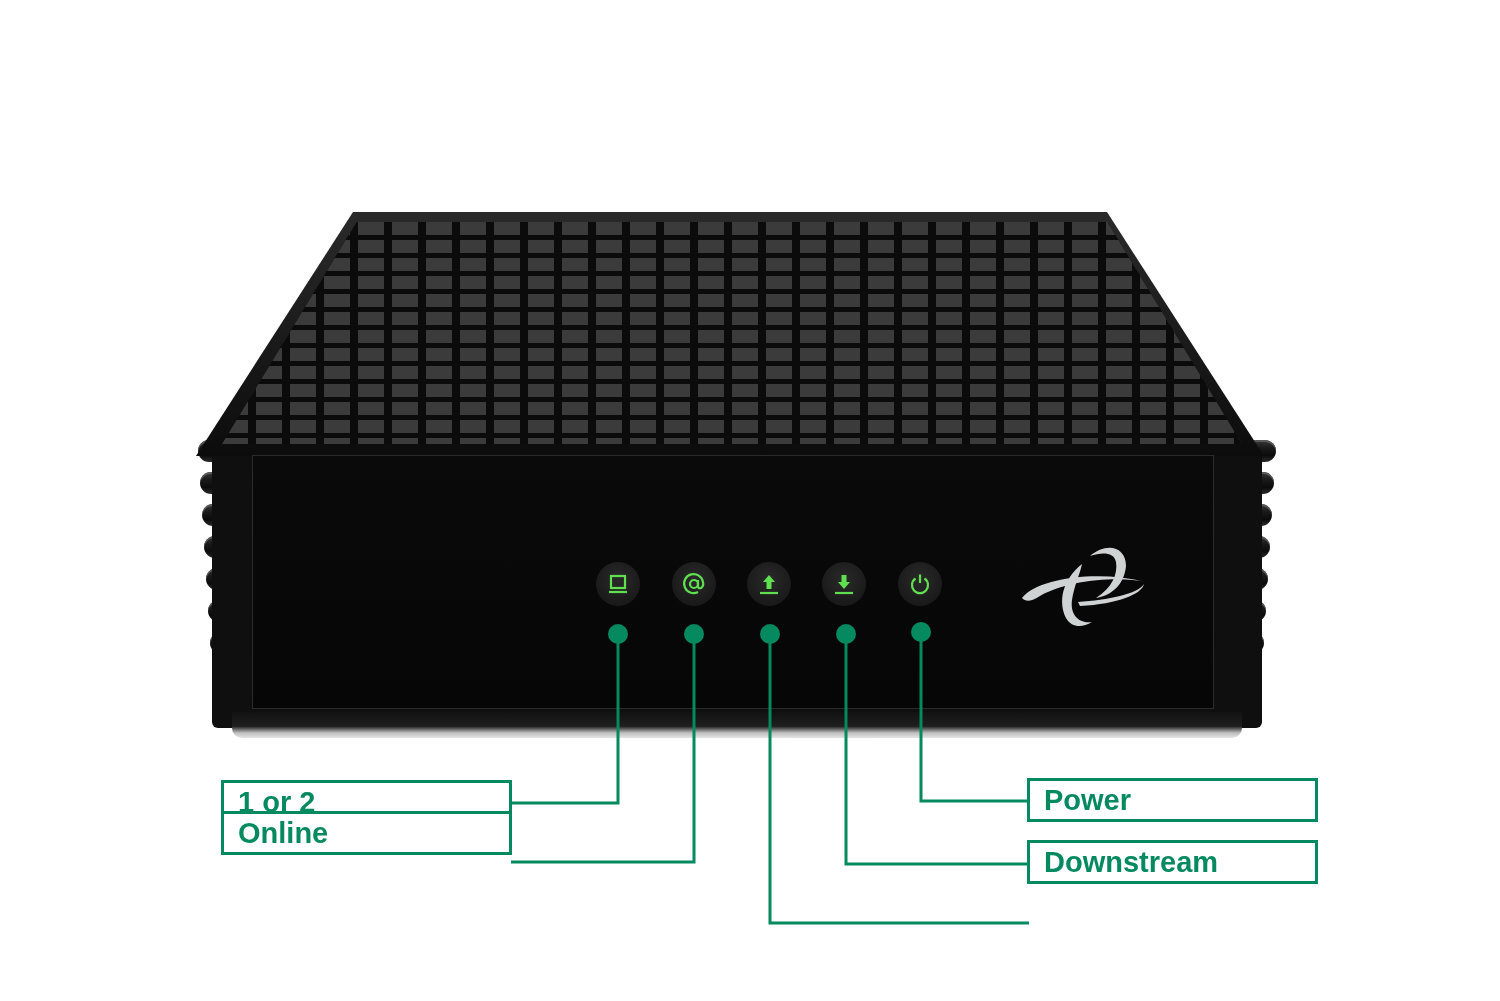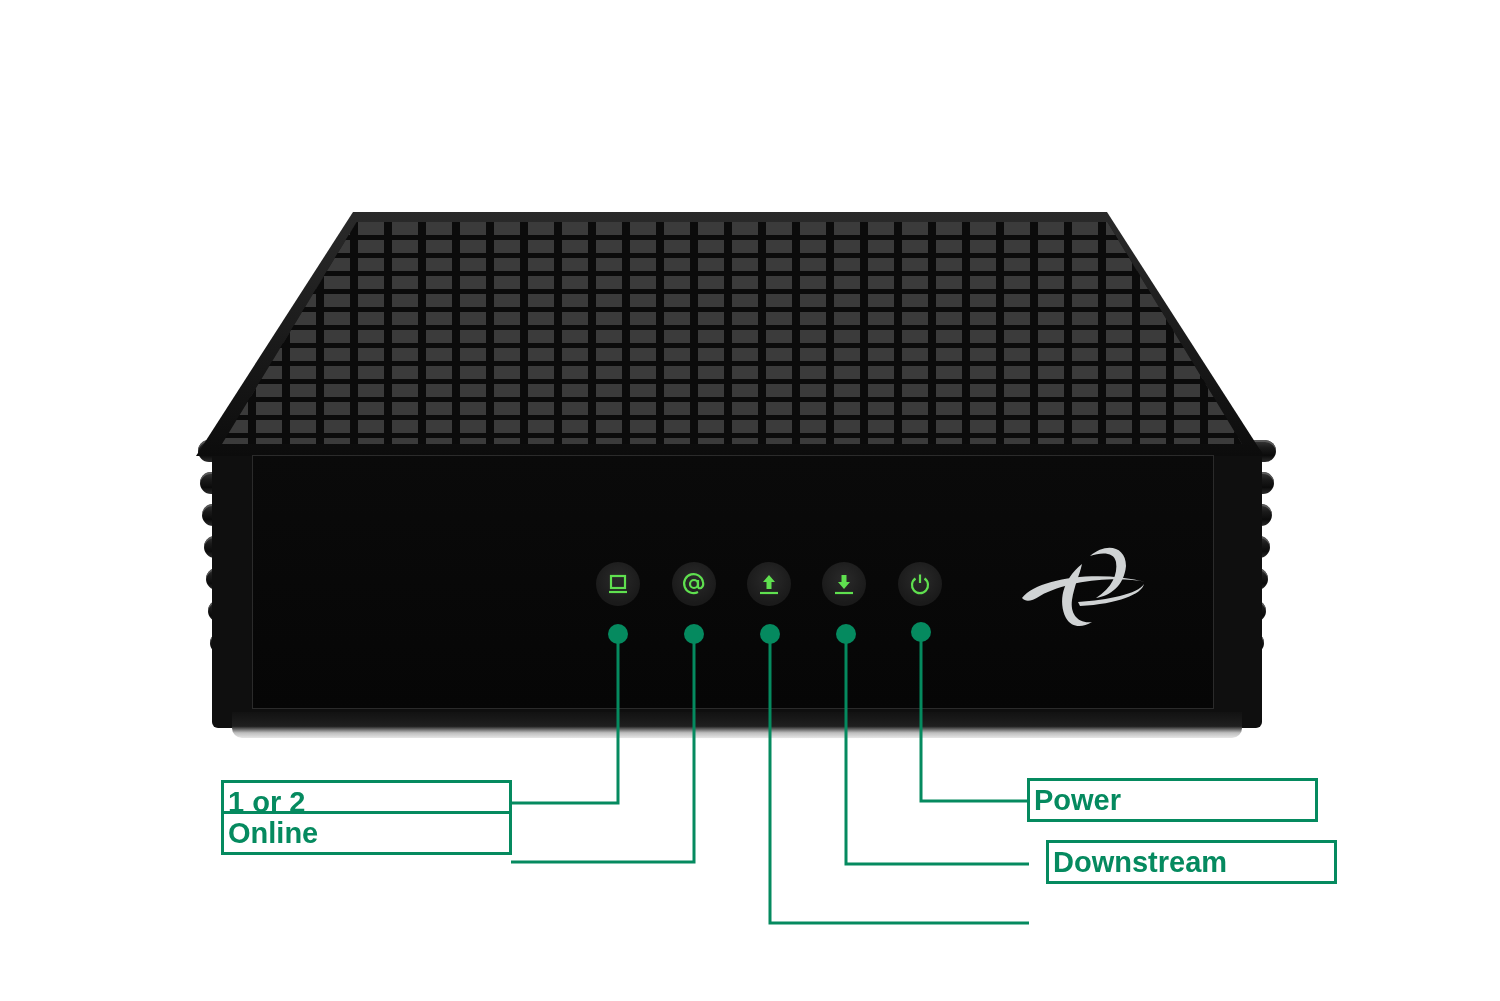--- a/index.html
+++ b/index.html
@@ -20,21 +20,21 @@
       linear-gradient(90deg,transparent 0 76%,#0b0b0b 76% 100%),
       linear-gradient(180deg,#3b3b3b 0 70%,#0b0b0b 70% 100%);
     background-size:34px 18px,34px 18px;}
   
   .led{position:absolute;width:44px;height:44px;border-radius:50%;background:radial-gradient(circle at 50% 40%,#2a2a2a,#1a1a1a 70%);display:flex;align-items:center;justify-content:center;}
   .led svg{width:26px;height:26px;}
   .dot{position:absolute;width:20px;height:20px;border-radius:50%;background:#058a5f;}
   .logo{position:absolute;left:1018px;top:540px;width:135px;height:92px;}
   
   .lines{position:absolute;left:0;top:0;width:1500px;height:1001px;pointer-events:none;}
-  .label{position:absolute;height:44px;border:3px solid #058a5f;background:#fff;box-sizing:border-box;display:flex;align-items:center;padding-left:4px;
+  .label{position:absolute;height:44px;border:3px solid #058a5f;background:#fff;box-sizing:border-box;display:flex;align-items:center;padding-left:14px;
     font-family:"Liberation Sans",sans-serif;font-weight:bold;font-size:29px;color:#058a5f;}
 </style>
 </head>
 <body>
 
 <div class="stage">
   <div class="shadow"></div>
 
   <div class="ribs">
     <div class="rib" style="top:0px;left:6px;width:1078px;"></div>
@@ -111,16 +111,16 @@
 
   <div class="label" style="left:221px;top:780px;width:291px;">
     <span>1 or 2</span>
   </div>
   <div class="label" style="left:221px;top:811px;width:291px;">
     <span>Online</span>
   </div>
   <div class="label" style="left:1027px;top:778px;width:291px;">
     <span>Power</span>
   </div>
-  <div class="label" style="left:1027px;top:840px;width:291px;margin-left:19px;">
+  <div class="label" style="left:1027px;top:840px;width:291px;">
     <span>Downstream</span>
   </div>
 </div>
 
 </body></html>

